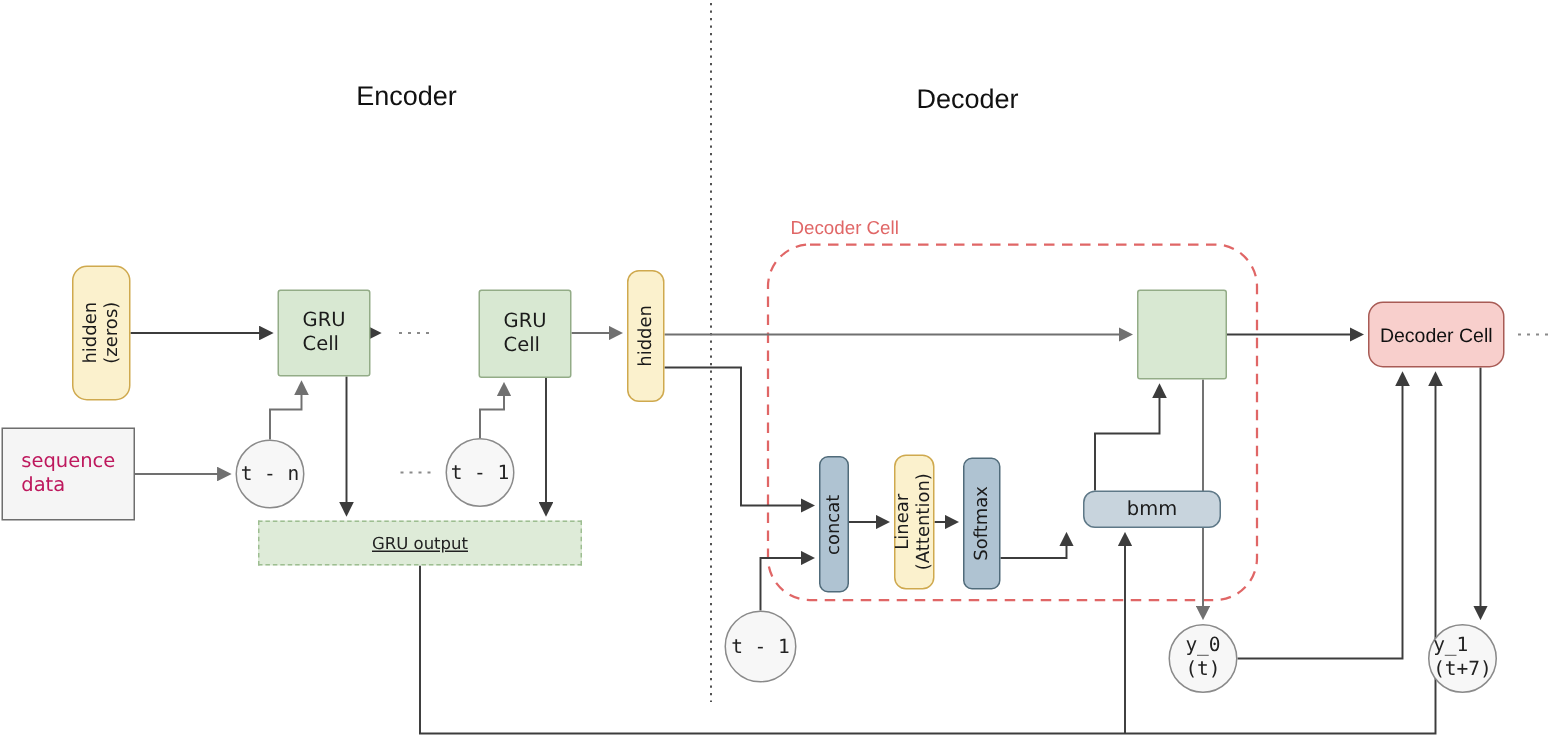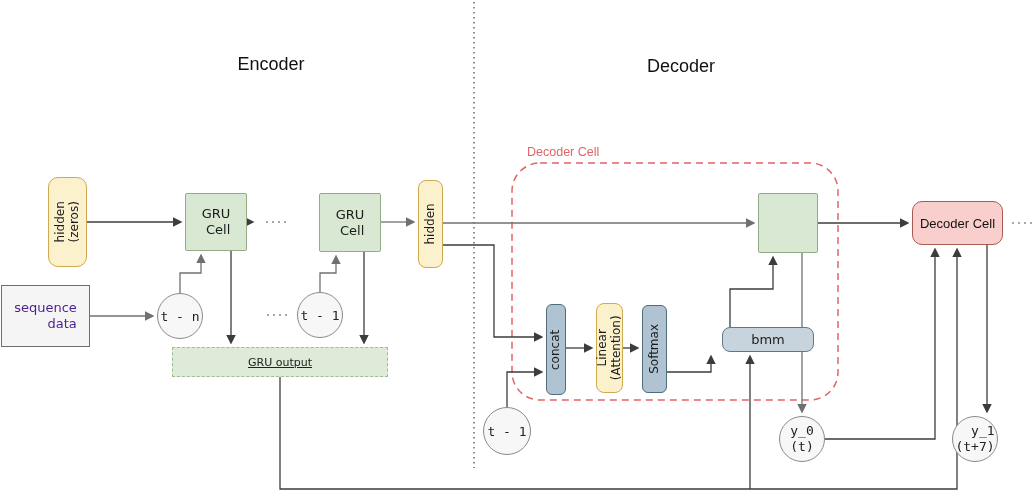--- a/index.html
+++ b/index.html
@@ -1,26 +1,26 @@
 <!DOCTYPE html>
 <html><head>
 <meta charset="utf-8">
 <style>
   html,body{margin:0;padding:0;background:#fff;}
   #canvas{position:relative;width:1035px;height:496px;background:#ffffff;overflow:hidden;
           font-family:"DejaVu Sans",sans-serif;color:#1b1b1b;}
   #wires{position:absolute;left:0;top:0;width:1035px;height:496px;}
   .box{position:absolute;box-sizing:border-box;display:flex;align-items:center;justify-content:center;
        text-align:center;}
-  .lines span{display:block;text-align:right;line-height:1.2;}
+  .lines span{display:block;text-align:left;line-height:1.2;}
   .rot{transform:rotate(-90deg);white-space:nowrap;}
   .rot span{display:block;text-align:center;line-height:1.15;}
   .yellow{background:#FBF1CD;border:1px solid #CFA94E;}
   .green{background:#D8E8D2;border:1px solid #93AC87;}
-  .graybox{background:#F5F5F5;border:1px solid #6E6E6E;color:#4c1d95;}
+  .graybox{background:#F5F5F5;border:1px solid #6E6E6E;color:#be185d;}
   .bluegray{background:#AFC3D2;border:1px solid #506B7A;}
   .circle{background:#F7F7F7;border:1px solid #8A8A8A;border-radius:50%;
           font-family:"DejaVu Sans Mono",monospace;font-size:13px;color:#222;}
   .title{position:absolute;font-family:"Liberation Sans",sans-serif;font-size:18px;color:#111;
          text-align:center;}
   .fs12{font-size:12px;} .fs13{font-size:13px;}
 </style>
 </head>
 <body>
 
@@ -65,21 +65,21 @@
       <path d="M730,327 V289 H773 V258" stroke="#3C3C3C" marker-end="url(#ad)"></path>
       <path d="M818,223 H907" stroke="#3C3C3C" marker-end="url(#ad)"></path>
       <path d="M802,253 V411" stroke="#707070" marker-end="url(#ag)"></path>
       <path d="M825,439 H935 V250" stroke="#3C3C3C" marker-end="url(#ad)"></path>
       <path d="M987,245 V411" stroke="#3C3C3C" marker-end="url(#ad)"></path>
       <path d="M1012,223 H1033" stroke="#8a8a8a" stroke-dasharray="2 4"></path>
     </g>
   </svg>
 
   <div class="title" style="left:201px;top:54px;width:140px;">Encoder</div>
-  <div class="title" style="left:575px;top:56px;width:140px;text-align:right;">Decoder</div>
+  <div class="title" style="left:575px;top:56px;width:140px;">Decoder</div>
 
   <div class="box yellow" style="left:48px;top:177px;width:39px;height:90px;border-radius:10px;">
     <div class="rot fs12">
       <span>hidden</span>
         <span>(zeros)</span>
     </div>
   </div>
 
   <div class="box green lines fs13" style="left:185px;top:193px;width:62px;height:58px;border-radius:2px;">
     <div>

